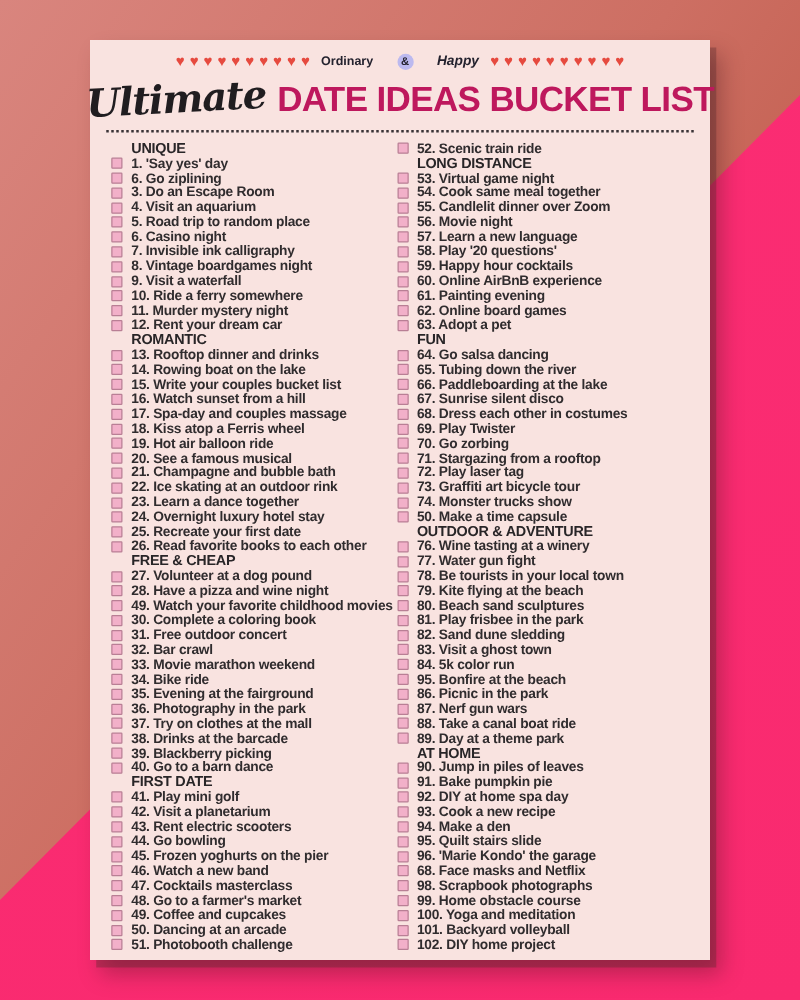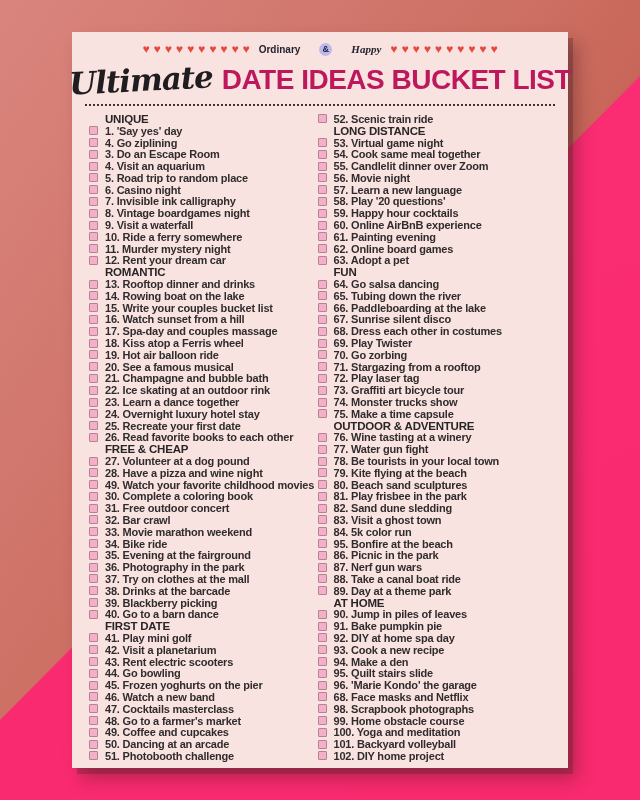--- a/index.html
+++ b/index.html
@@ -31,21 +31,21 @@
   .hearts span { display: inline-block; }
   .brand {
     font-size: 10px; font-weight: 700; color: #24222e; white-space: nowrap;
     display: flex; align-items: center; gap: 19px;
   }
   .brand .amp {
     display: inline-flex; align-items: center; justify-content: center;
     width: 13px; height: 13px; border-radius: 50%;
     background: #bcb9ef; color: #24222e; font-size: 9px;
   }
-  .brand .script { font-family: Liberation Serif, serif; font-style: italic; font-weight: 700; font-size: 11px; }
+  .brand .script { font-family: Liberation Sans, sans-serif; font-style: italic; font-weight: 700; font-size: 11px; }
 
   .title-row {
     display: flex; align-items: center; justify-content: center; gap: 9px;
     margin-top: 2px; height: 42px;
   }
   .title-script {
     font-family: "DejaVu Serif", serif; font-style: italic; font-weight: 700;
     font-size: 31px; color: #201d20; transform: rotate(-3deg); letter-spacing: -1px;
   }
   .title-main {
@@ -125,21 +125,21 @@
     <div class="col">
         <div class="row header">
           <span class="txt">UNIQUE</span>
         </div>
         <div class="row">
           <span class="cb"></span>
           <span class="txt">1. 'Say yes' day</span>
         </div>
         <div class="row">
           <span class="cb"></span>
-          <span class="txt">4. Go ziplining</span>
+          <span class="txt">6. Go ziplining</span>
         </div>
         <div class="row">
           <span class="cb"></span>
           <span class="txt">3. Do an Escape Room</span>
         </div>
         <div class="row">
           <span class="cb"></span>
           <span class="txt">4. Visit an aquarium</span>
         </div>
         <div class="row">
@@ -434,21 +434,21 @@
         <div class="row">
           <span class="cb"></span>
           <span class="txt">73. Graffiti art bicycle tour</span>
         </div>
         <div class="row">
           <span class="cb"></span>
           <span class="txt">74. Monster trucks show</span>
         </div>
         <div class="row">
           <span class="cb"></span>
-          <span class="txt">75. Make a time capsule</span>
+          <span class="txt">50. Make a time capsule</span>
         </div>
         <div class="row header">
           <span class="txt">OUTDOOR &amp; ADVENTURE</span>
         </div>
         <div class="row">
           <span class="cb"></span>
           <span class="txt">76. Wine tasting at a winery</span>
         </div>
         <div class="row">
           <span class="cb"></span>

